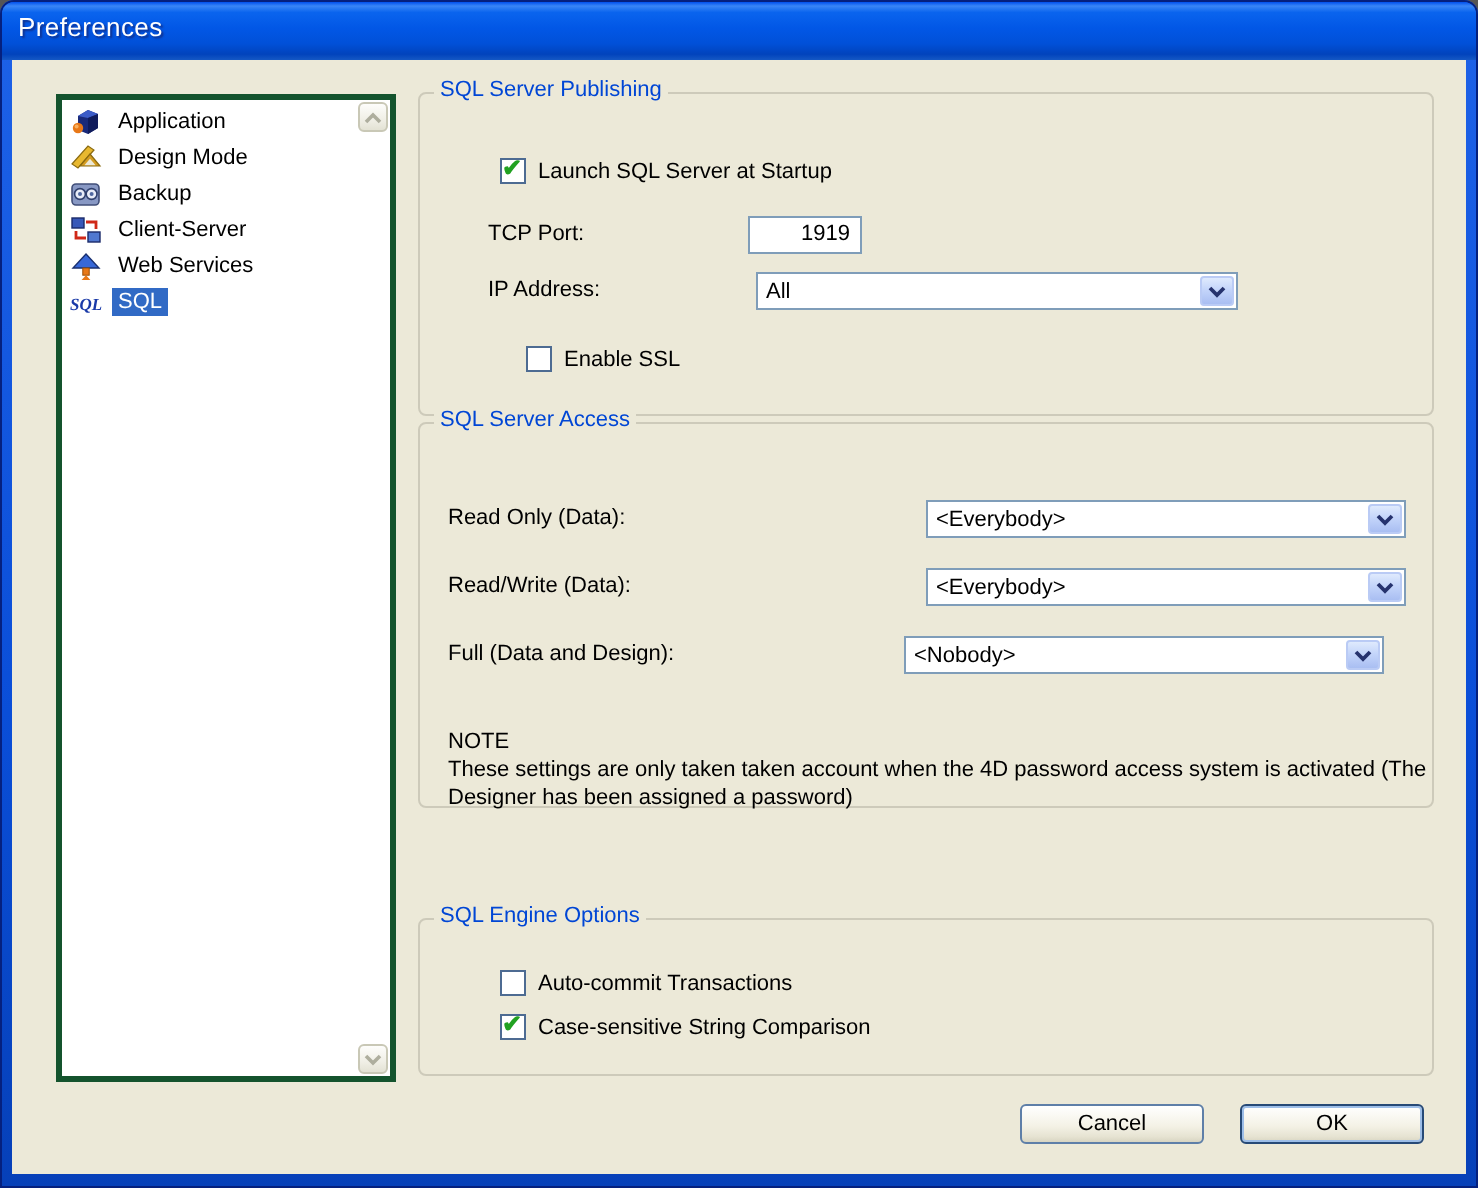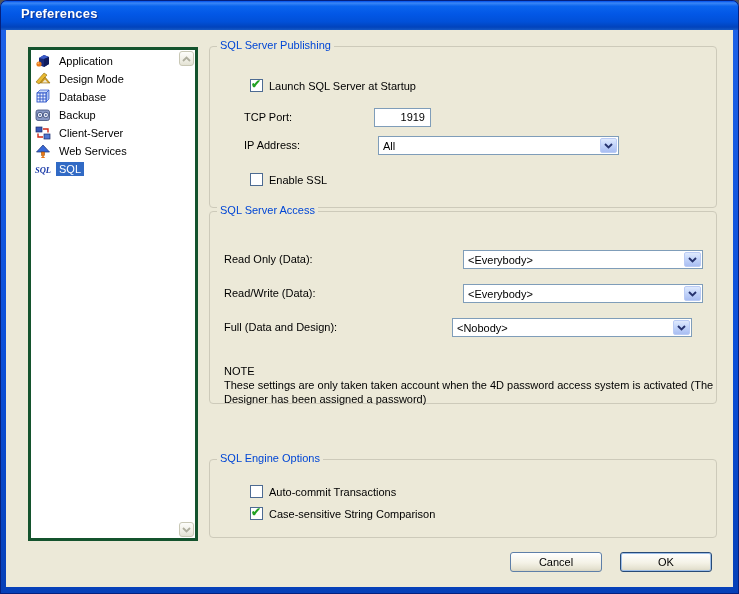--- a/index.html
+++ b/index.html
@@ -10,21 +10,21 @@
     border-radius:7px 7px 0 0;
     box-shadow:inset 0 0 0 1px #05207E;
     box-sizing:border-box;
   }
   .titlebar{
     position:absolute;left:1px;top:1px;right:1px;height:29px;
     border-radius:6px 6px 0 0;
     background:linear-gradient(180deg,#0050EE 0%,#3A86F6 7%,#0A64EE 18%,#0257E6 45%,#0150D8 72%,#0143BC 90%,#1558C4 100%);
   }
   .titlebar-text{
-    position:absolute;left:20px;top:5px;color:#FFFFFF;font-size:13px;font-weight:bold;
+    position:absolute;left:8px;top:5px;color:#FFFFFF;font-size:13px;font-weight:normal;
     text-shadow:1px 1px 1px #10308C;letter-spacing:.2px;
   }
   .client{
     position:absolute;left:6px;top:30px;width:727px;height:557px;
     background:#ECE9D8;
   }
   
   .treebox{
     position:absolute;left:22px;top:17px;width:170px;height:494px;
     background:#FFFFFF;border:3px solid #14532d;box-sizing:border-box;
@@ -125,36 +125,20 @@
           <span class="ticon">
             <svg viewBox="0 0 16 16" width="16" height="16">
                 <polygon points="1,11 9,2 12,4 4,13" fill="#E8B830" stroke="#8A6A10" stroke-width="0.6"></polygon>
                 <polygon points="10,6 15,12 5,12" fill="#D49C20" stroke="#8A6A10" stroke-width="0.6"></polygon>
                 <polygon points="10,8.4 12.8,11.6 7.2,11.6" fill="#ECE9D8"></polygon>
               </svg>
           </span>
           <span class="tlabel">Design Mode</span>
         </div>
 
-        <div class="tree-item">
-          <span class="ticon">
-            <svg viewBox="0 0 16 16" width="16" height="16">
-                <polygon points="2,4 5,1 14,1 11,4" fill="#C8D8F8" stroke="#2850C8" stroke-width="0.7"></polygon>
-                <polygon points="11,4 14,1 14,10 11,13" fill="#A8C0F0" stroke="#2850C8" stroke-width="0.7"></polygon>
-                <g stroke="#2850C8" fill="#EAF0FE" stroke-width="0.9">
-                  <rect x="2" y="4" width="9" height="9"></rect>
-                  <line x1="2" y1="7" x2="11" y2="7"></line>
-                  <line x1="2" y1="10" x2="11" y2="10"></line>
-                  <line x1="5" y1="4" x2="5" y2="13"></line>
-                  <line x1="8" y1="4" x2="8" y2="13"></line>
-                </g>
-              </svg>
-          </span>
-          <span class="tlabel">Database</span>
-        </div>
 
         <div class="tree-item">
           <span class="ticon">
             <svg viewBox="0 0 16 16" width="16" height="16">
                 <rect x="1" y="3" width="13.5" height="10.5" rx="2" fill="#8898C4" stroke="#404E78" stroke-width="0.8"></rect>
                 <circle cx="5" cy="8" r="2.7" fill="#E8ECF8" stroke="#30406E" stroke-width="0.8"></circle>
                 <circle cx="10.8" cy="8" r="2.7" fill="#E8ECF8" stroke="#30406E" stroke-width="0.8"></circle>
                 <circle cx="5" cy="8" r="1" fill="#5068A0"></circle>
                 <circle cx="10.8" cy="8" r="1" fill="#5068A0"></circle>
               </svg>
@@ -222,21 +206,21 @@
       <span class="label" style="left:34px;top:92px;">IP Address:</span>
       <div class="combobox" style="left:168px;top:89px;width:241px;">
         <span class="val">All</span>
         <span class="drop">
           <svg width="9" height="6" viewBox="0 0 9 6">
               <path d="M1 1 L4.5 4.5 L8 1" stroke="#26336E" stroke-width="1.9" fill="none"></path>
             </svg>
         </span>
       </div>
 
-      <div class="checkrow" style="left:40px;top:126px;">
+      <div class="checkrow" style="left:53px;top:126px;">
         <span class="checkbox"></span>
         <span class="checklabel">Enable SSL</span>
       </div>
     </div>
 
     <div class="groupbox g2">
       <span class="groupbox-title">SQL Server Access</span>
 
       <span class="label" style="left:14px;top:41px;">Read Only (Data):</span>
       <div class="combobox" style="left:253px;top:38px;width:240px;">

